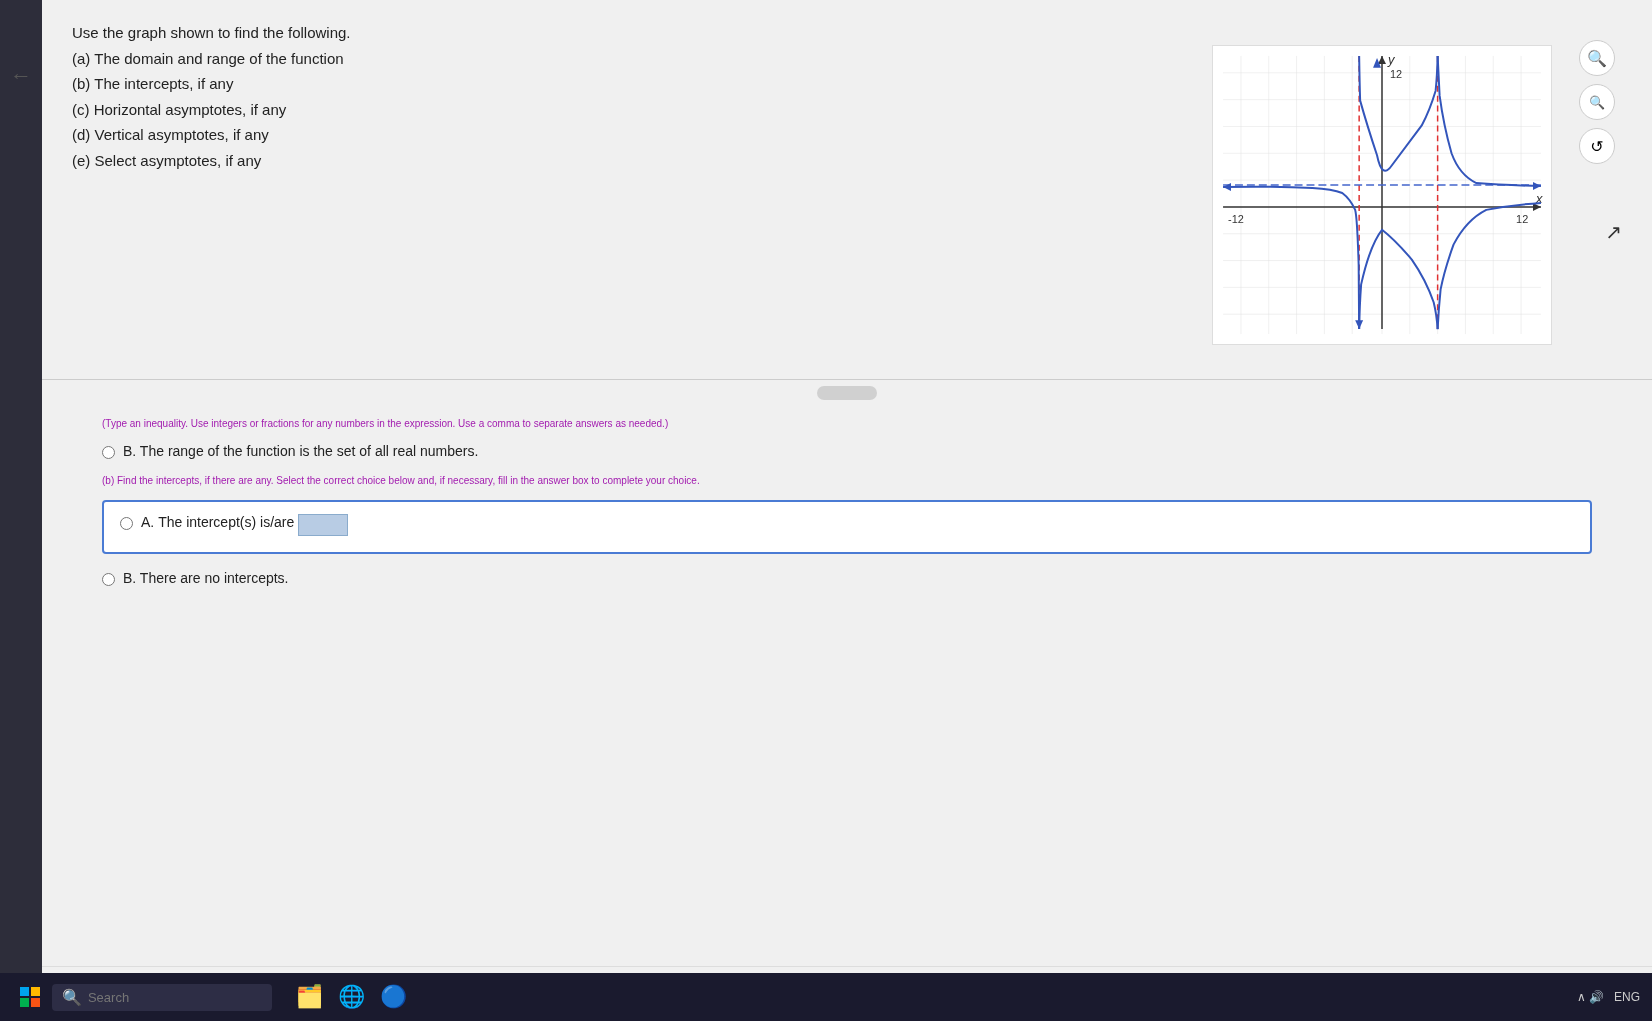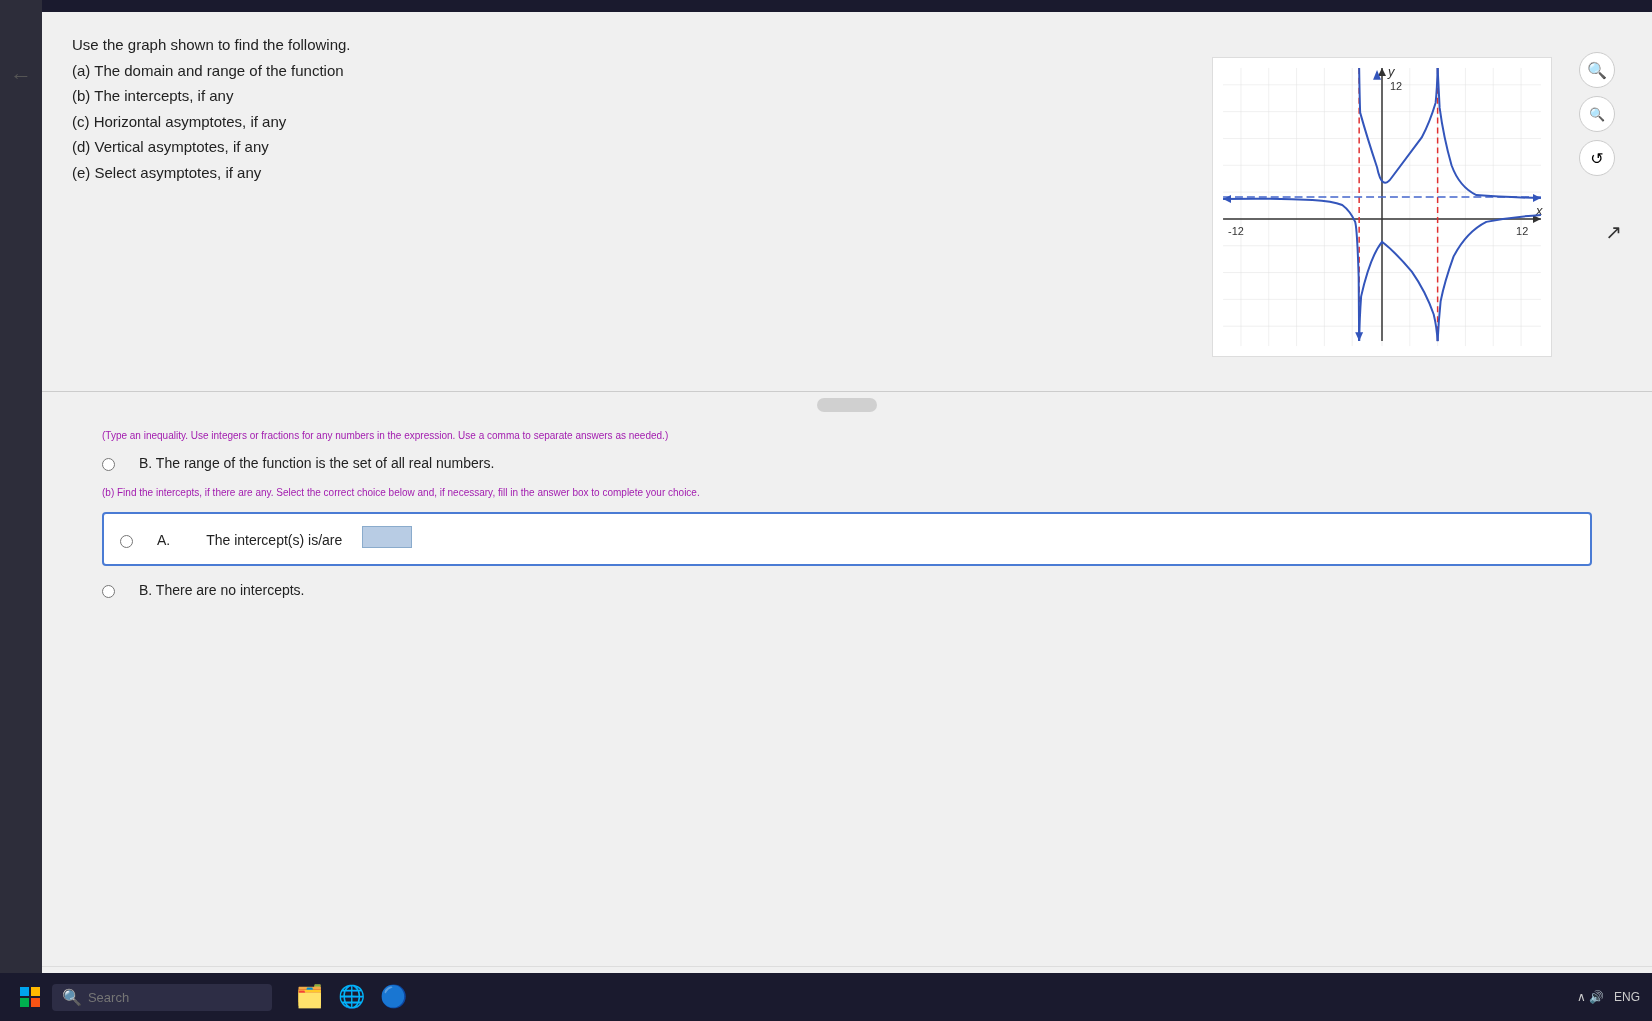--- a/index.html
+++ b/index.html
@@ -32,21 +32,20 @@
       font-size: 22px;
       cursor: pointer;
       margin-bottom: 20px;
     }
 
     .content-area {
       flex: 1;
       background: #f0f0f0;
       display: flex;
       flex-direction: column;
-      margin-top: 12px;
     }
 
     .top-section {
       display: flex;
       background: #f0f0f0;
       padding: 20px 30px 10px 30px;
       border-bottom: 1px solid #ccc;
       min-height: 380px;
     }
 
@@ -127,25 +126,24 @@
 
     .instruction-text {
       font-size: 10px;
       color: #a21caf;
       margin-bottom: 12px;
       line-height: 1.5;
     }
 
     .radio-option {
       display: flex;
-      align-items: flex-end;
+      align-items: flex-start;
       margin-bottom: 14px;
       font-size: 14px;
       color: #222;
-      gap: 16px;
     }
 
     .radio-option input[type="radio"] {
       margin-right: 8px;
       margin-top: 3px;
       cursor: pointer;
     }
 
     .option-box {
       border: 2px solid #4a7bd4;

